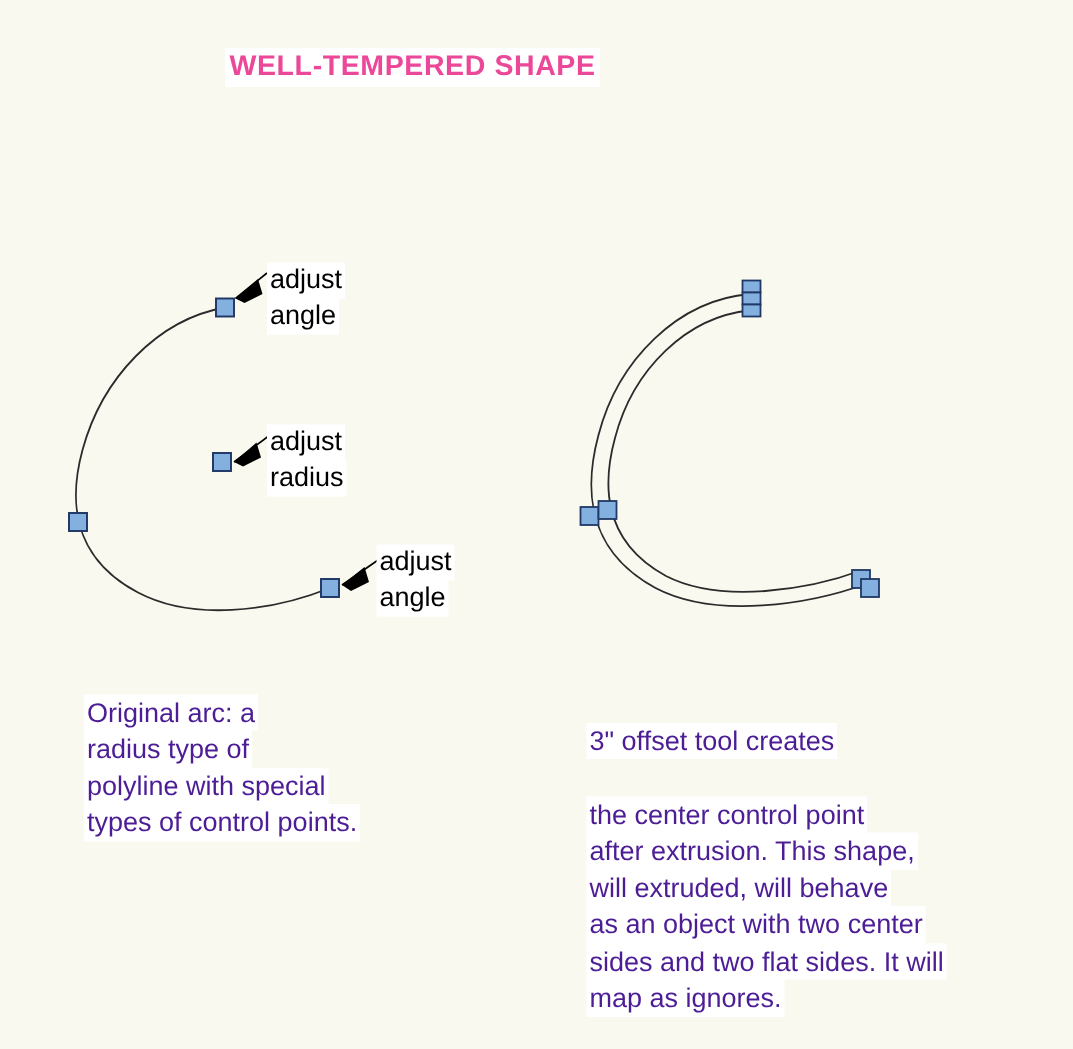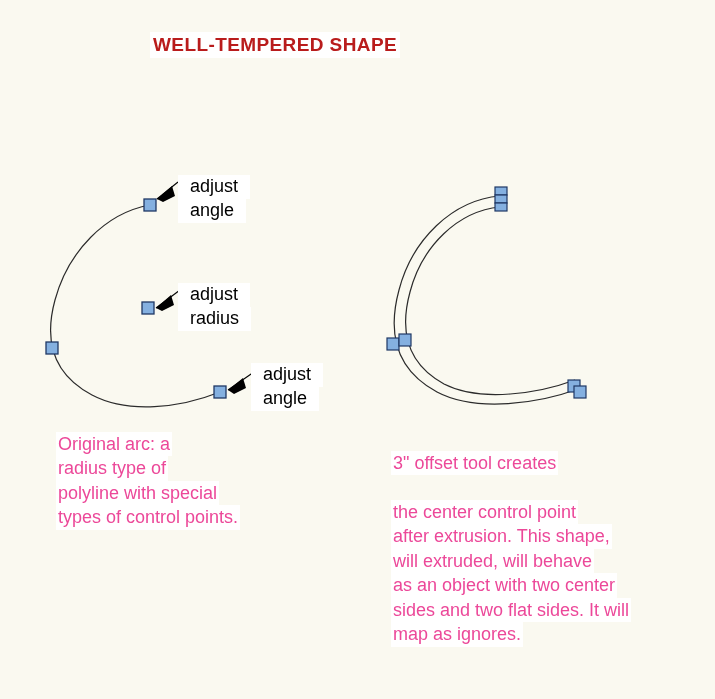--- a/index.html
+++ b/index.html
@@ -19,46 +19,47 @@
     left: 0;
     top: 0;
     width: 715px;
     height: 699px;
   }
   .title {
     position: absolute;
     left: 150px;
     top: 32px;
     background: #ffffff;
-    color: #b91c1c;
+    color: #ec4899;
     font-size: 19px;
     font-weight: bold;
     letter-spacing: 0.4px;
     padding: 2px 3px;
     white-space: nowrap;
     line-height: 1.15;
   }
   .anno {
     position: absolute;
     font-size: 18px;
     color: #000000;
     line-height: 1.32;
     white-space: nowrap;
   }
   .anno span {
     background: #ffffff;
     display: inline-block;
-    padding: 0 12px;
+    padding: 0 2px;
   }
   .caption {
     position: absolute;
     font-size: 18px;
-    color: #ec4899;
+    color: #4c1d95;
     line-height: 1.36;
     white-space: nowrap;
+    margin-top: 31px;
   }
   .caption .ln {
     background: #ffffff;
     display: inline-block;
     padding: 0 2px;
   }
   #anno-adjust-angle-top   { left: 178px; top: 175px; }
   #anno-adjust-radius      { left: 178px; top: 283px; }
   #anno-adjust-angle-bottom{ left: 251px; top: 363px; }
   #caption-left  { left: 56px;  top: 432px; }

